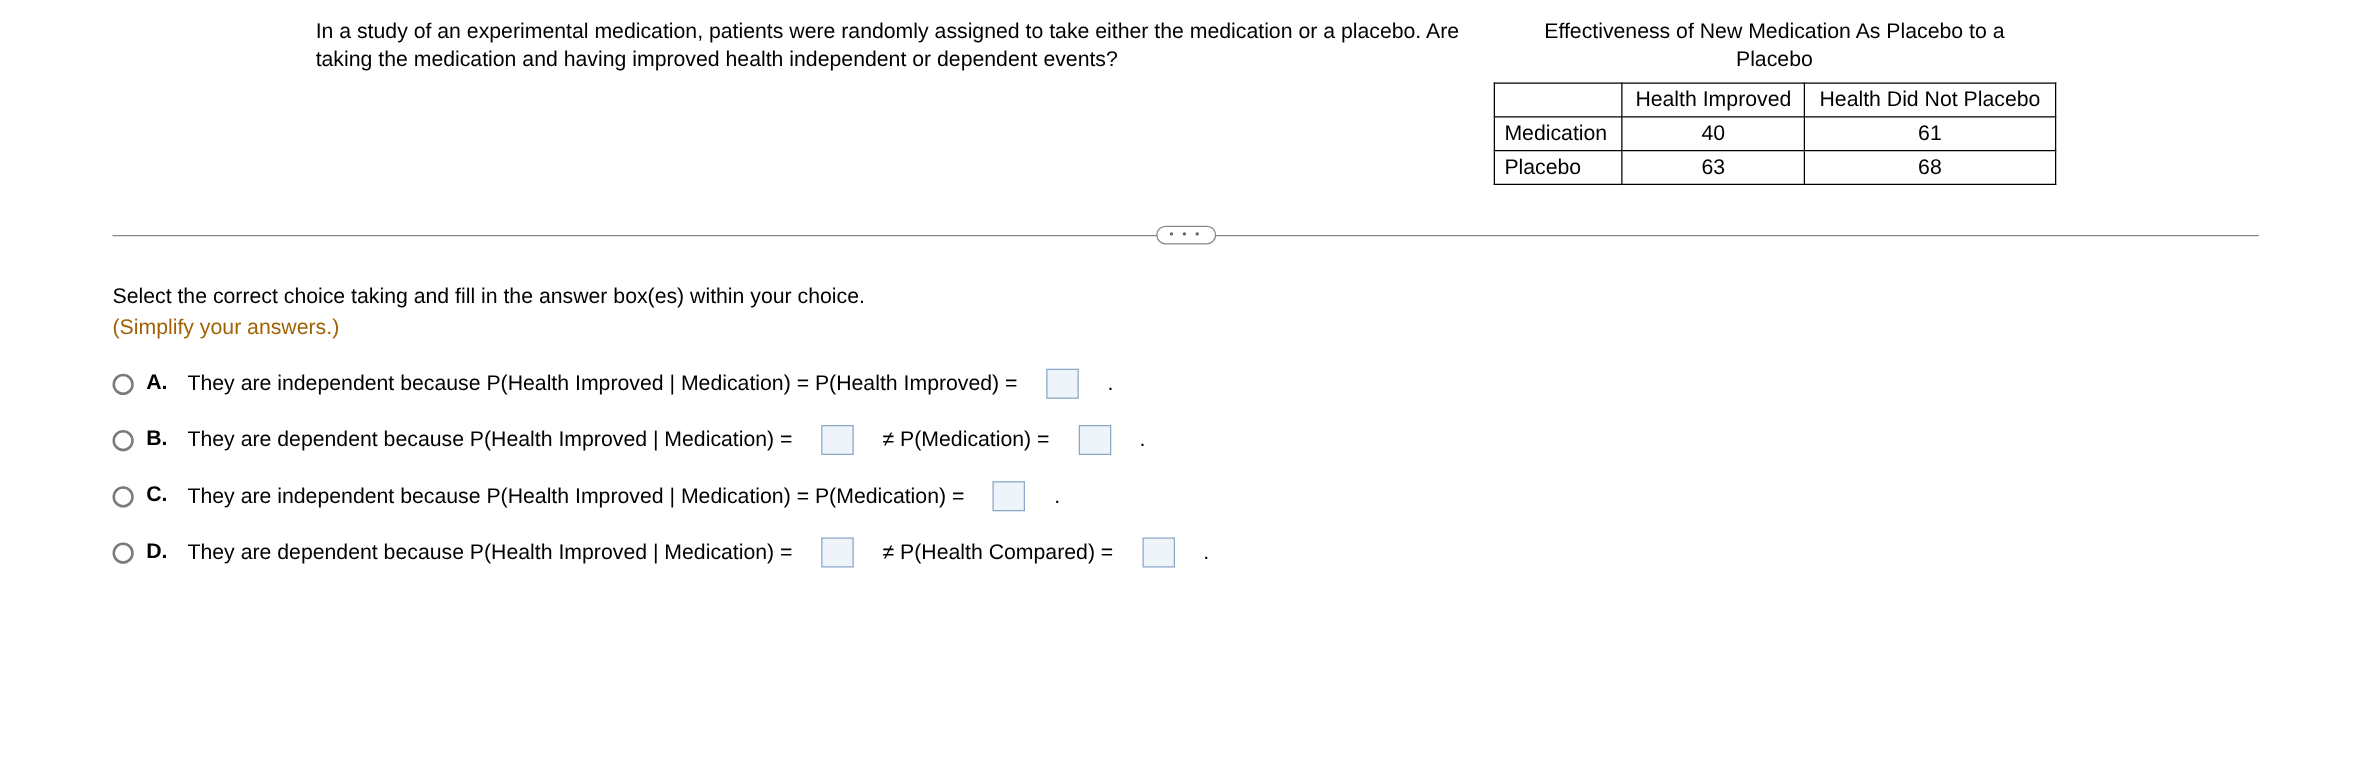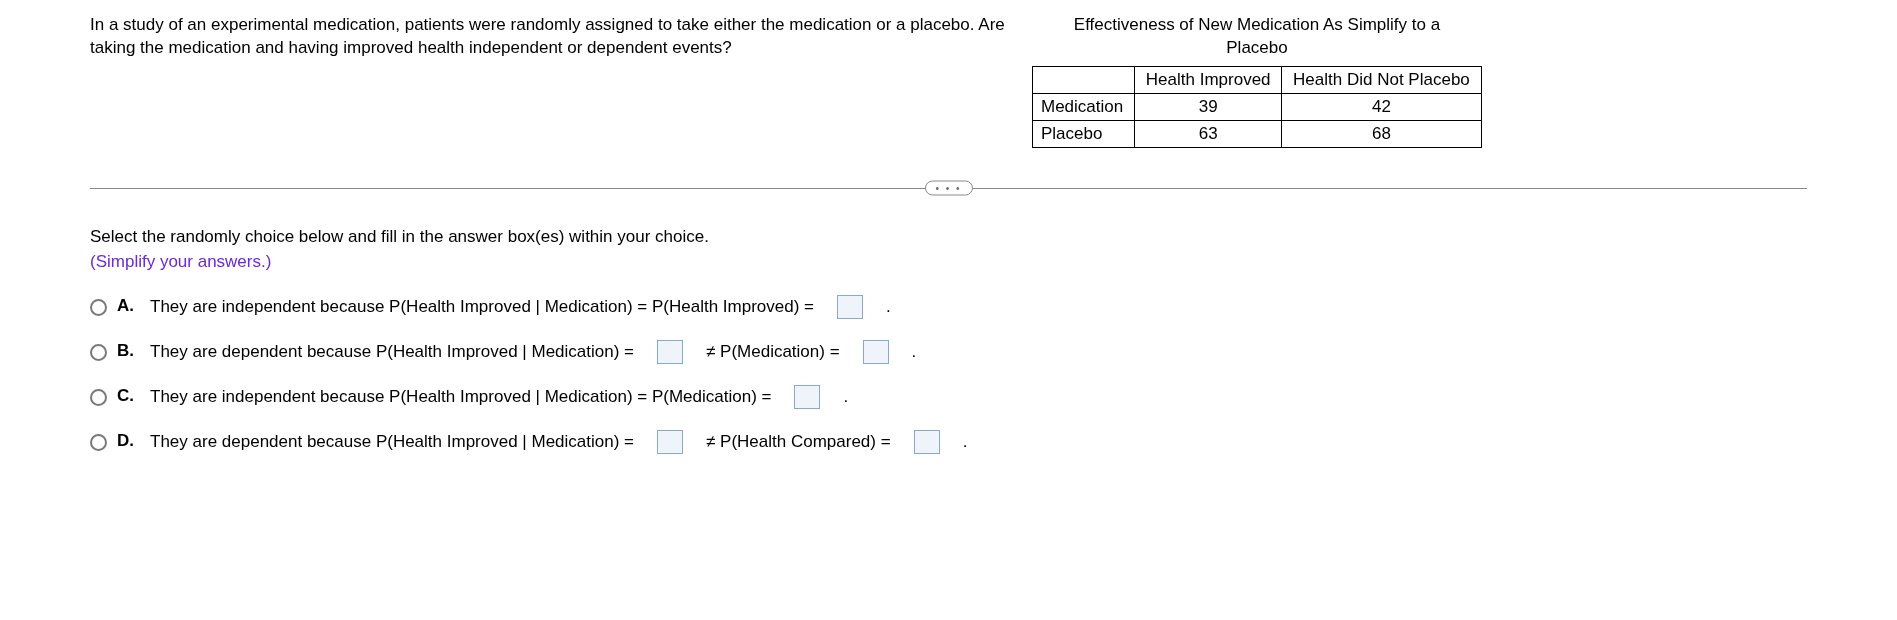--- a/index.html
+++ b/index.html
@@ -11,20 +11,21 @@
       font-family: Arial, Helvetica, sans-serif;
       font-size: 17px;
       color: #000;
       background: #fff;
       padding: 14px 90px 40px 90px;
     }
     .top-section {
       display: flex;
       gap: 22px;
       align-items: flex-start;
+      justify-content: center;
     }
     .question-text {
       flex: 1;
       line-height: 1.35;
       max-width: 920px;
     }
     .right-panel {
       min-width: 450px;
     }
     .table-title {
@@ -68,21 +69,21 @@
       font-size: 10px;
       letter-spacing: 2px;
       color: #666;
       cursor: pointer;
       line-height: 13px;
     }
     .instructions {
       line-height: 1.45;
     }
     .simplify {
-      color: #6d28d9;
+      color: #a16207;
     }
     .choices {
       margin-top: 14px;
     }
     .choice-row {
       display: flex;
       align-items: center;
       gap: 10px;
       margin: 21px 0;
     }
@@ -116,52 +117,52 @@
       vertical-align: middle;
     }
   </style>
 </head>
 <body>
 
 <div class="top-section">
   <div class="question-text">In a study of an experimental medication, patients were randomly assigned to take either the medication or a placebo. Are taking the medication and having improved health independent or dependent events?</div>
   <div class="right-panel">
     <div class="table-title">
-      <span>Effectiveness of New Medication As Simplify to a</span><br>
+      <span>Effectiveness of New Medication As Placebo to a</span><br>
       <span>Placebo</span>
     </div>
     <table>
       <tbody>
           <tr>
         <td class="empty-cell"></td>
         <th>Health Improved</th>
         <th>Health Did Not Placebo</th>
       </tr>
       <tr>
         <td class="row-label">Medication</td>
-        <td>39</td>
-        <td>42</td>
+        <td>40</td>
+        <td>61</td>
       </tr>
       <tr>
         <td class="row-label">Placebo</td>
         <td>63</td>
         <td>68</td>
       </tr>
     </tbody>
       </table>
   </div>
 </div>
 
 <div class="divider-wrapper">
   <hr class="divider-line">
   <div class="divider-pill">• • •</div>
 </div>
 
 <div class="instructions">
-  <div>Select the randomly choice below and fill in the answer box(es) within your choice.</div>
+  <div>Select the correct choice taking and fill in the answer box(es) within your choice.</div>
   <div class="simplify">(Simplify your answers.)</div>
 </div>
 
 <div class="choices">
 
   <div class="choice-row">
     <div class="radio-circle"></div>
     <div class="choice-label">A.</div>
     <div class="choice-text">
       <span>They are independent because P(Health Improved | Medication) =  P(Health Improved) =</span>

